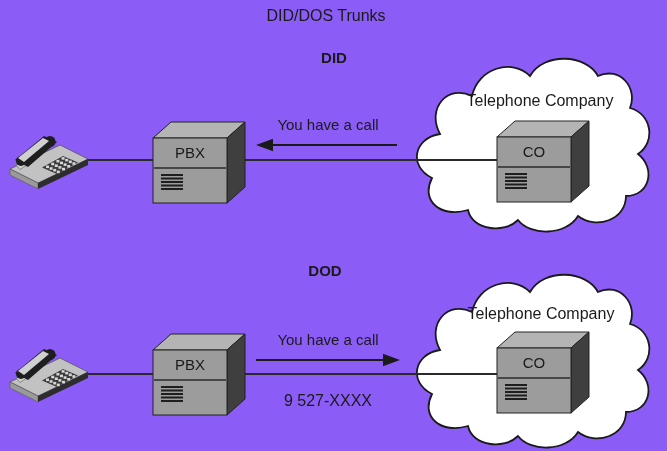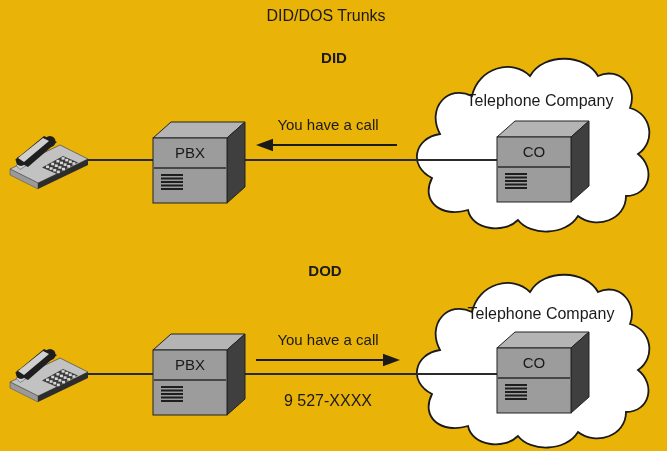--- a/index.html
+++ b/index.html
@@ -5,21 +5,21 @@
   html, body {
     margin: 0;
     padding: 0;
     background: #ffffff;
     font-family: "Liberation Sans", sans-serif;
   }
   .stage {
     position: relative;
     width: 667px;
     height: 451px;
-    background: #eab308;
+    background: #8b5cf6;
     overflow: hidden;
   }
   svg text {
     font-family: "Liberation Sans", sans-serif;
     fill: #1a1a1a;
   }
   .t-title   { font-size: 16px; }
   .t-section { font-size: 15px; font-weight: bold; }
   .t-msg     { font-size: 15px; }
   .t-dial    { font-size: 16px; }

